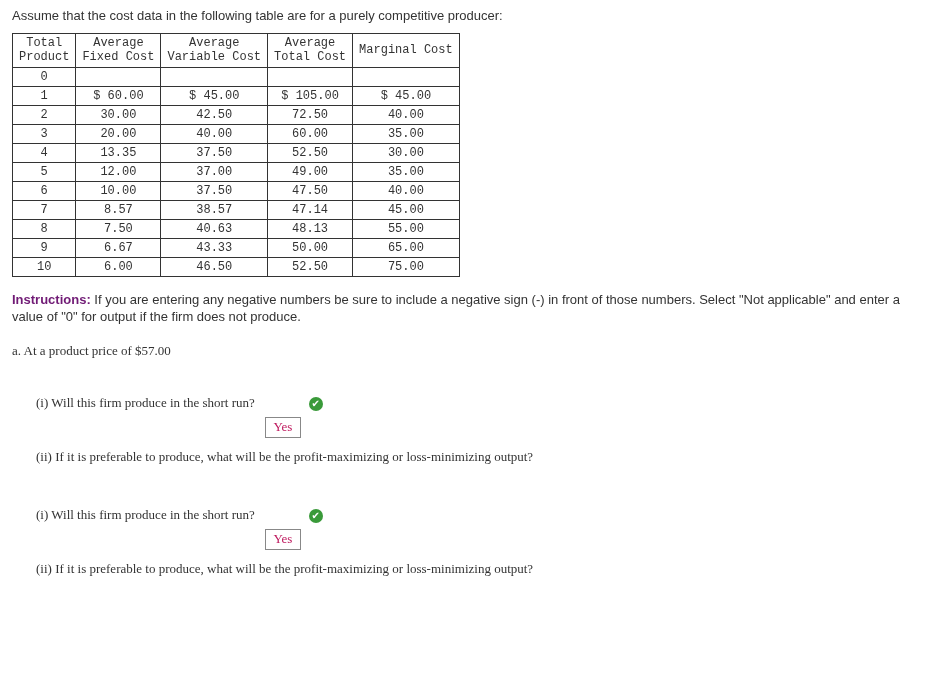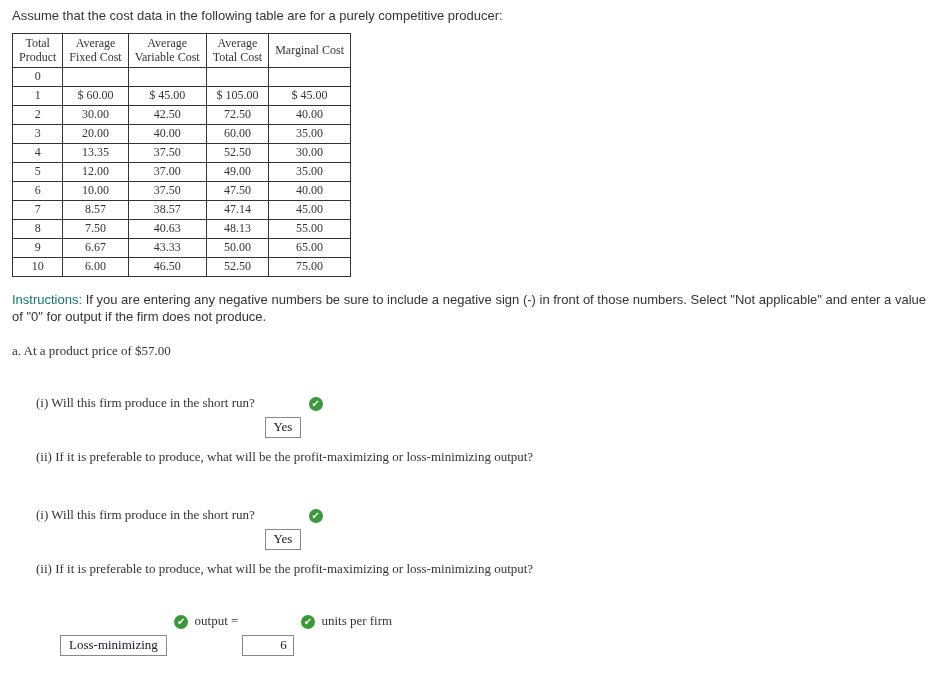--- a/index.html
+++ b/index.html
@@ -8,46 +8,46 @@
     color: #333;
     margin: 0;
     padding: 8px 12px;
     width: 941px;
     box-sizing: border-box;
   }
   .intro { margin-bottom: 10px; }
   table.cost {
     border-collapse: collapse;
     margin-bottom: 14px;
-    font-family: Liberation Serif, serif;
+    font-family: Liberation Mono, monospace;
     font-size: 12px;
   }
   table.cost th, table.cost td {
     border: 1px solid #333;
     padding: 1px 6px;
     text-align: center;
     background: #fff;
   }
   table.cost th {
     font-weight: normal;
     line-height: 1.2;
     padding: 2px 6px;
   }
   table.cost td { height: 16px; }
   .instructions { margin-bottom: 14px; line-height: 1.35; }
-  .instructions .ins-label { color: #0f766e; font-weight: normal; }
+  .instructions .ins-label { color: #701a75; font-weight: bold; }
   .q-section { margin-bottom: 14px; line-height: 1.7; }
   .q-line { margin: 8px 0; font-family: Liberation Serif, serif; }
   .indent { margin-left: 24px; }
   .ans-box {
     display: inline-block;
     border: 1px solid #888;
     padding: 1px 8px;
     background: #fff;
-    color: #0f172a;
+    color: #be185d;
     text-align: center;
     vertical-align: middle;
     line-height: 1.3;
     margin-top: 47px;
   }
   .ans-num { min-width: 38px; text-align: right; padding: 1px 6px; }
   .check {
     display: inline-flex;
     align-items: center;
     justify-content: center;
@@ -177,21 +177,13 @@
 
 <div class="q-section">
 
   <div class="q-line indent">
     <span>(i) Will this firm produce in the short run?</span>&nbsp;&nbsp;
     <span class="ans-box">Yes</span>
     <span class="check">✔</span>
   </div>
 
   <div class="q-line indent">(ii) If it is preferable to produce, what will be the profit-maximizing or loss-minimizing output?</div>
-  <div class="q-line indent" style="margin-left:48px;">
-    <span class="ans-box">Loss-minimizing</span>
-    <span class="check">✔</span>
-    &nbsp;<span>output =</span>
-    <span class="ans-box ans-num">6</span>
-    <span class="check">✔</span>
-    &nbsp;<span>units per firm</span>
-  </div>
 </div>
 
 </body></html>

